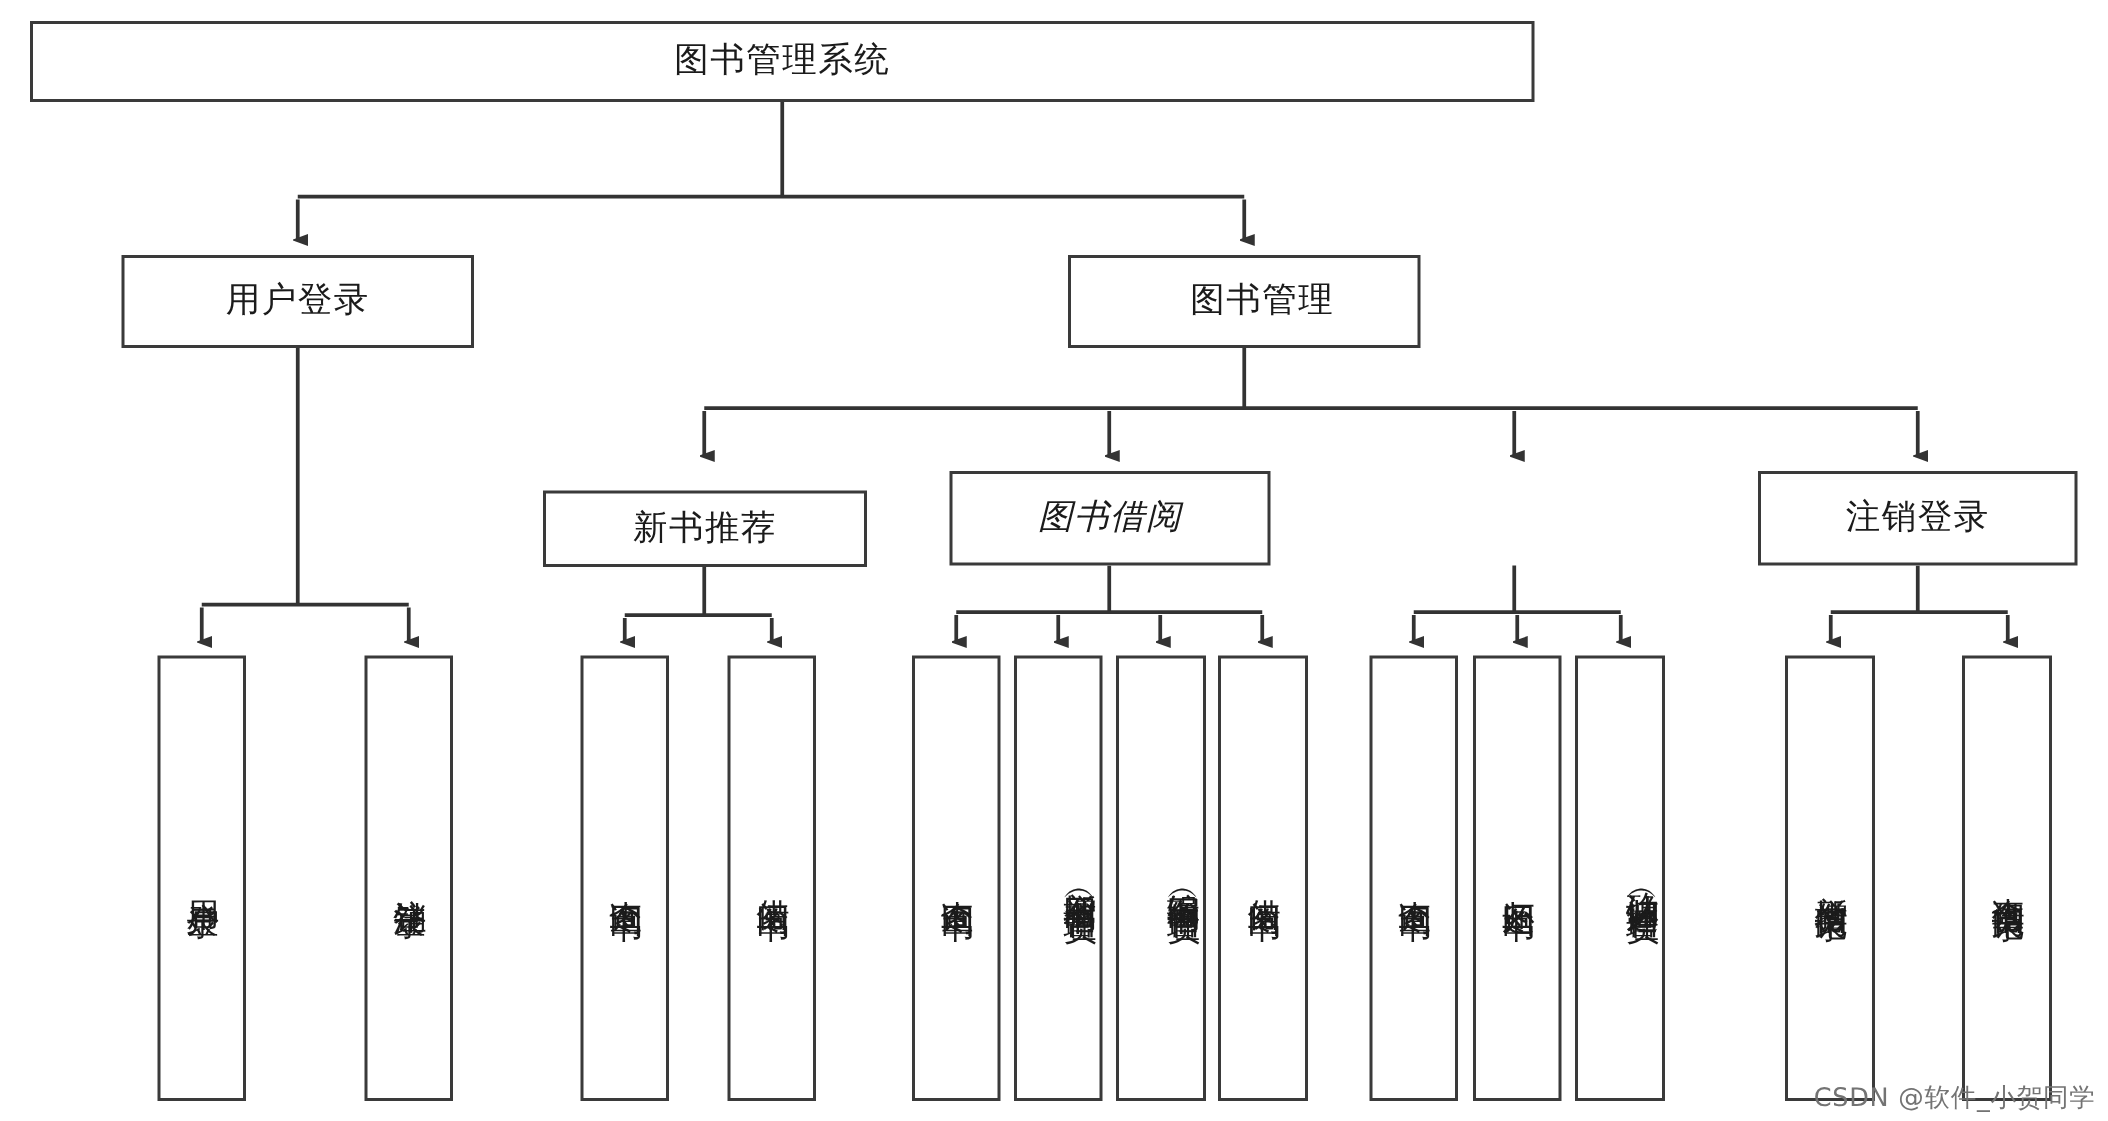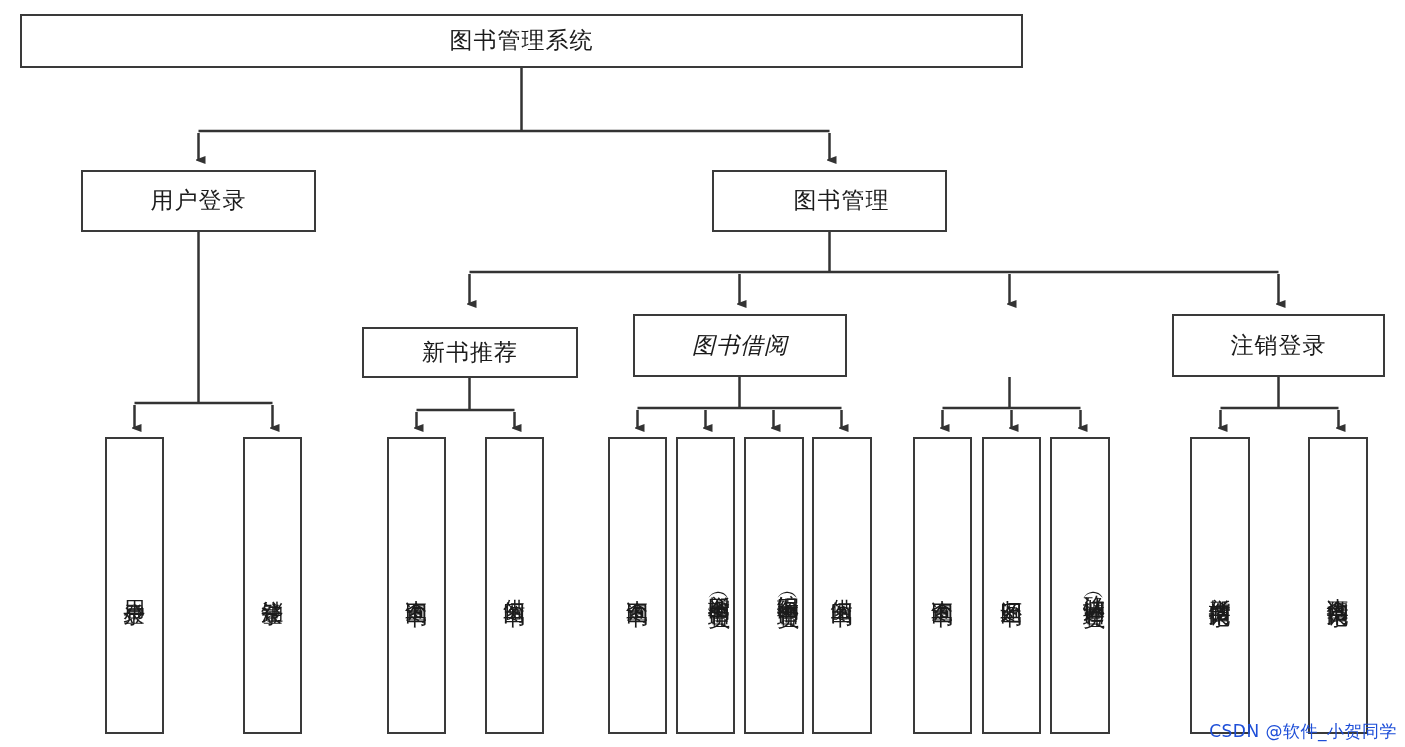--- a/index.html
+++ b/index.html
@@ -54,21 +54,21 @@
     top: 0;
     width: 1405px;
     height: 747px;
     pointer-events: none;
   }
   .watermark {
     position: absolute;
     right: 8px;
     bottom: 4px;
     font-size: 17px;
-    color: #1d4ed8;
+    color: #737373;
     letter-spacing: 0.5px;
     white-space: nowrap;
   }
 </style>
 </head>
 <body>
 
 <div id="canvas">
 
   <svg class="wires" viewBox="0 0 1405 747">

